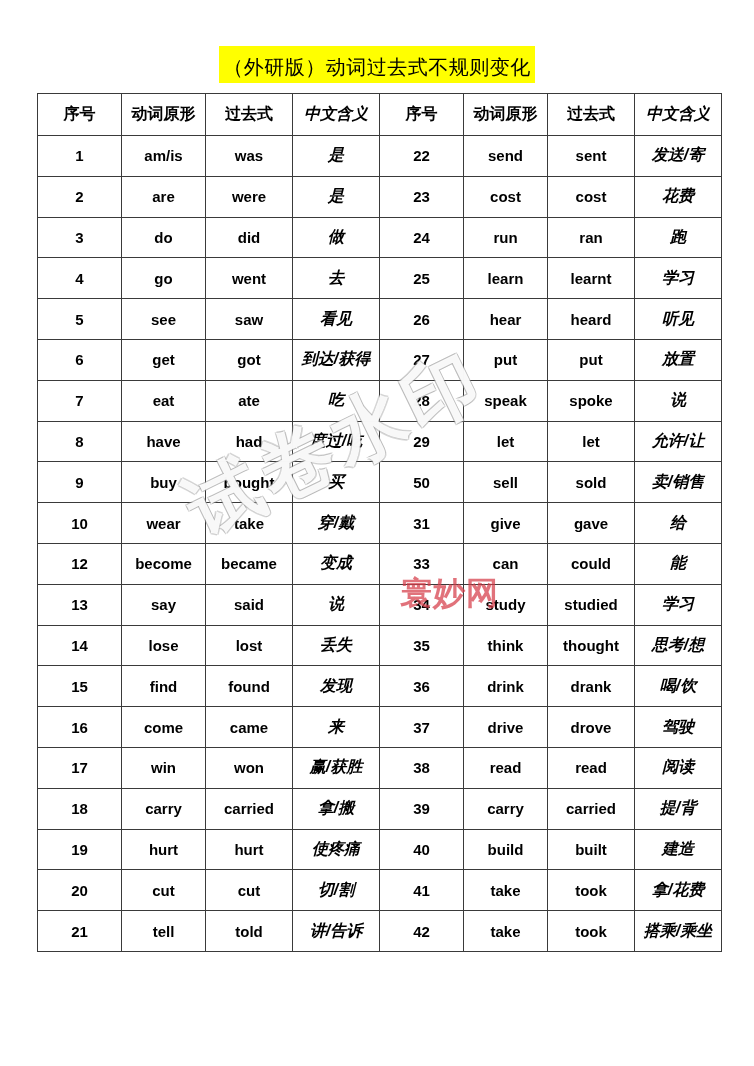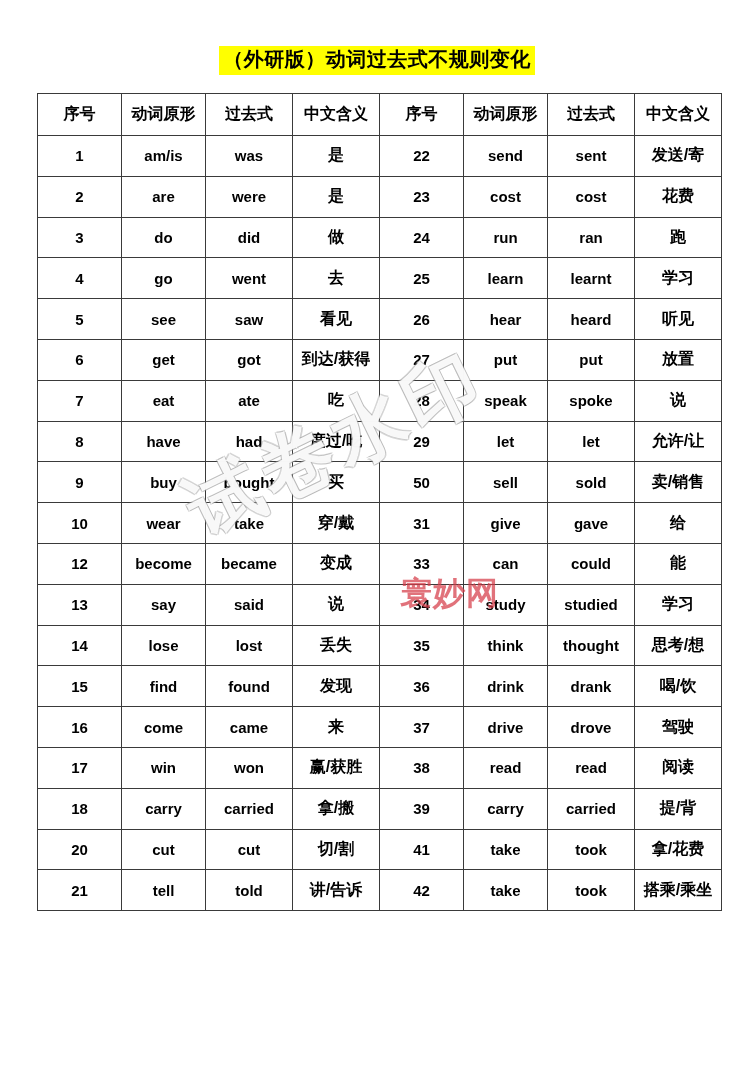--- a/index.html
+++ b/index.html
@@ -19,25 +19,25 @@
   #title-wrap {
     position: absolute;
     top: 46px;
     left: 0;
     width: 754px;
     text-align: center;
   }
   #doc-title {
     display: inline-block;
     font-size: 20px;
-    font-weight: bold;
+    font-weight: normal;
     letter-spacing: 0.5px;
     color: #000000;
     background: #ffff00;
-    padding: 2px 4px 3px 4px;
+    padding: 10px 4px 3px 4px;
     line-height: 1.18;
     white-space: nowrap;
   }
 
   
   #verb-table {
     position: absolute;
     left: 37px;
     top: 93px;
     width: 678px;
@@ -55,21 +55,21 @@
     overflow: hidden;
     white-space: nowrap;
   }
   #verb-table thead th {
     font-size: 16px;
     height: 41px;
   }
   .c-num   { width: 83px; font-size: 15px; }
   .c-base  { width: 83px; font-size: 15px; }
   .c-past  { width: 86px; font-size: 15px; }
-  .c-cn    { width: 86px; font-size: 16px; }
+  .c-cn    { width: 86px; font-size: 16px; font-style: italic; }
 
   td.c-cn, th.c-cn { font-size: 16px; }
   td.c-num { font-size: 15px; }
   td.c-base, td.c-past { font-size: 15px; }
 
   .cn-long { font-size: 14.5px; }
 
   
   #wm-layer {
     position: absolute;
@@ -290,20 +290,30 @@
         <td class="c-num">18</td>
         <td class="c-base">carry</td>
         <td class="c-past">carried</td>
         <td class="c-cn">拿/搬</td>
         <td class="c-num">39</td>
         <td class="c-base">carry</td>
         <td class="c-past">carried</td>
         <td class="c-cn">提/背</td>
       </tr>
       <tr>
+        <td class="c-num">19</td>
+        <td class="c-base">hurt</td>
+        <td class="c-past">hurt</td>
+        <td class="c-cn">使疼痛</td>
+        <td class="c-num">40</td>
+        <td class="c-base">build</td>
+        <td class="c-past">built</td>
+        <td class="c-cn">建造</td>
+      </tr>
+      <tr>
         <td class="c-num">20</td>
         <td class="c-base">cut</td>
         <td class="c-past">cut</td>
         <td class="c-cn">切/割</td>
         <td class="c-num">41</td>
         <td class="c-base">take</td>
         <td class="c-past">took</td>
         <td class="c-cn">拿/花费</td>
       </tr>
       <tr>

